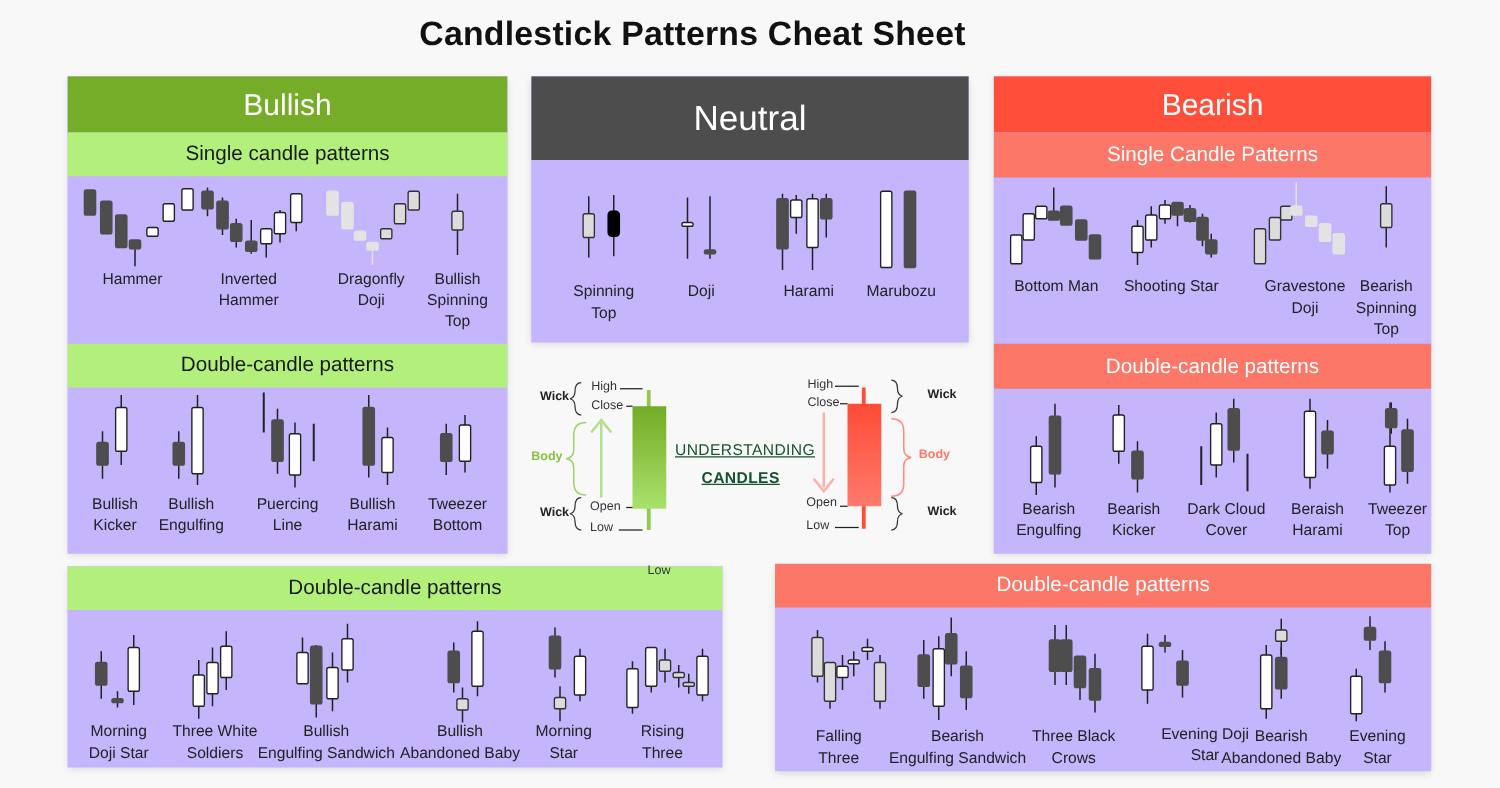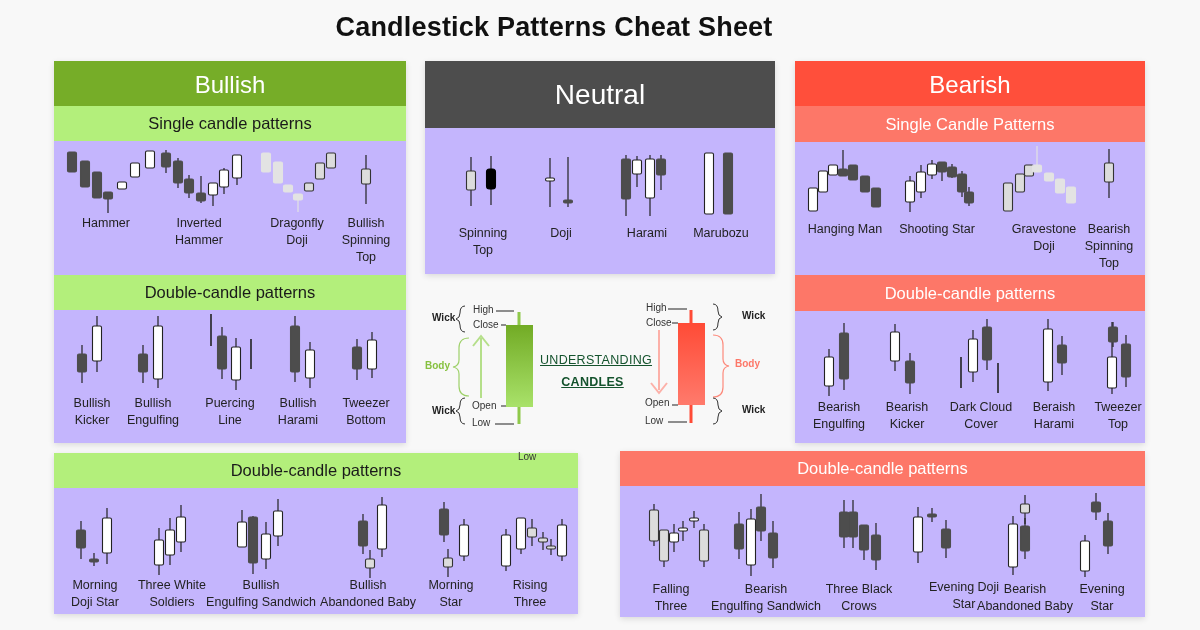--- a/index.html
+++ b/index.html
@@ -186,21 +186,21 @@
         <rect x="33.5" y="104" width="9" height="10" rx="1.5" fill="#fff" stroke="#222" stroke-width="1.1"></rect>
         <line x1="48" x2="48" y1="89" y2="115" stroke="#222" stroke-width="1.2"></line>
         <rect x="43.5" y="108" width="9" height="7" rx="1.5" fill="#4d4d4d" stroke="#4d4d4d" stroke-width="1.1"></rect>
         <line x1="58" x2="58" y1="104" y2="119" stroke="#222" stroke-width="1.2"></line>
         <rect x="53.5" y="104" width="9" height="15" rx="1.5" fill="#4d4d4d" stroke="#4d4d4d" stroke-width="1.1"></rect>
         <line x1="70" x2="70" y1="115" y2="131" stroke="#222" stroke-width="1.2"></line>
         <rect x="65.5" y="115" width="9" height="16" rx="1.5" fill="#4d4d4d" stroke="#4d4d4d" stroke-width="1.1"></rect>
         <line x1="81" x2="81" y1="127" y2="146" stroke="#222" stroke-width="1.2"></line>
         <rect x="76.5" y="127" width="9" height="19" rx="1.5" fill="#4d4d4d" stroke="#4d4d4d" stroke-width="1.1"></rect>
       </svg>
-      <div class="lbl" style="left: 50px; top: 160px;">Hanging Man</div>
+      <div class="lbl" style="left: 50px; top: 160px;">Bottom Man</div>
       <svg class="icons" width="350px" height="213px">
         <line x1="115" x2="115" y1="115" y2="151" stroke="#222" stroke-width="1.2"></line>
         <rect x="110.5" y="120" width="9" height="21" rx="1.5" fill="#fff" stroke="#222" stroke-width="1.1"></rect>
         <line x1="126" x2="126" y1="104" y2="137" stroke="#222" stroke-width="1.2"></line>
         <rect x="121.5" y="111" width="9" height="20" rx="1.5" fill="#fff" stroke="#222" stroke-width="1.1"></rect>
         <line x1="137" x2="137" y1="99" y2="118" stroke="#222" stroke-width="1.2"></line>
         <rect x="132.5" y="103" width="9" height="11" rx="1.5" fill="#fff" stroke="#222" stroke-width="1.1"></rect>
         <line x1="147" x2="147" y1="101" y2="120" stroke="#222" stroke-width="1.2"></line>
         <rect x="142.5" y="101" width="9" height="10" rx="1.5" fill="#4d4d4d" stroke="#4d4d4d" stroke-width="1.1"></rect>
         <line x1="157" x2="157" y1="103" y2="117" stroke="#222" stroke-width="1.2"></line>

